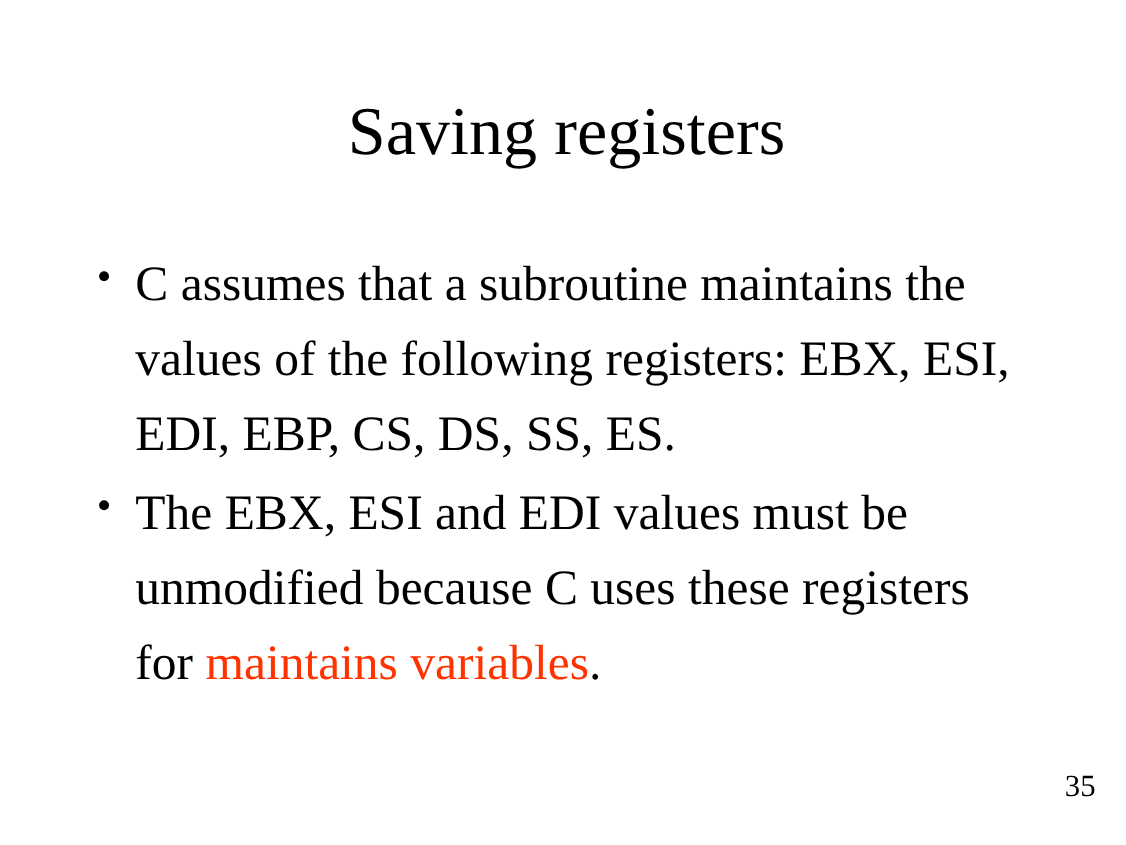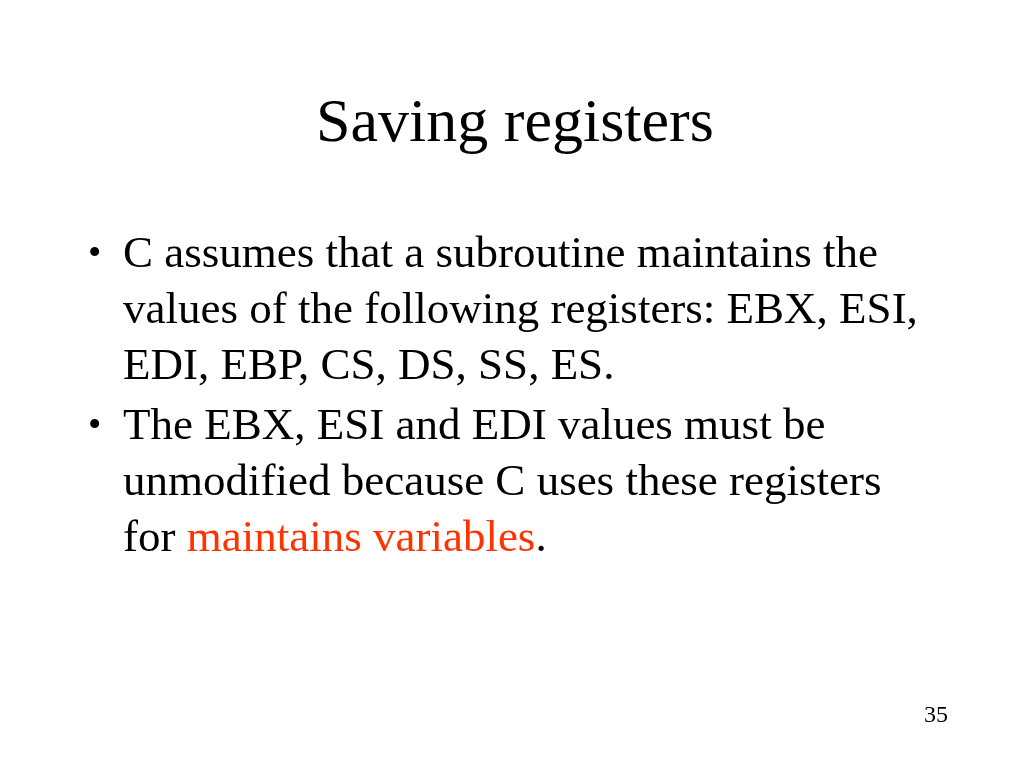--- a/index.html
+++ b/index.html
@@ -49,31 +49,31 @@
   }
   .bullet-marker {
     flex: 0 0 35px;
     width: 35px;
     font-size: 38px;
     line-height: 56px;
   }
   .bullet-text {
     flex: 1 1 auto;
     font-size: 45px;
-    line-height: 56px;
+    line-height: 68px;
     white-space: pre-wrap;
   }
   .accent {
     color: var(--accent, #FF3300);
   }
   .page-number {
     position: absolute;
     top: 702px;
-    left: 924px;
-    font-size: 24px;
+    left: 968px;
+    font-size: 28px;
     line-height: 1;
     text-align: center;
   }
 </style>
 </head>
 <body>
 
 <div class="slide">
 
   <h1 class="slide-title">Saving registers</h1>

